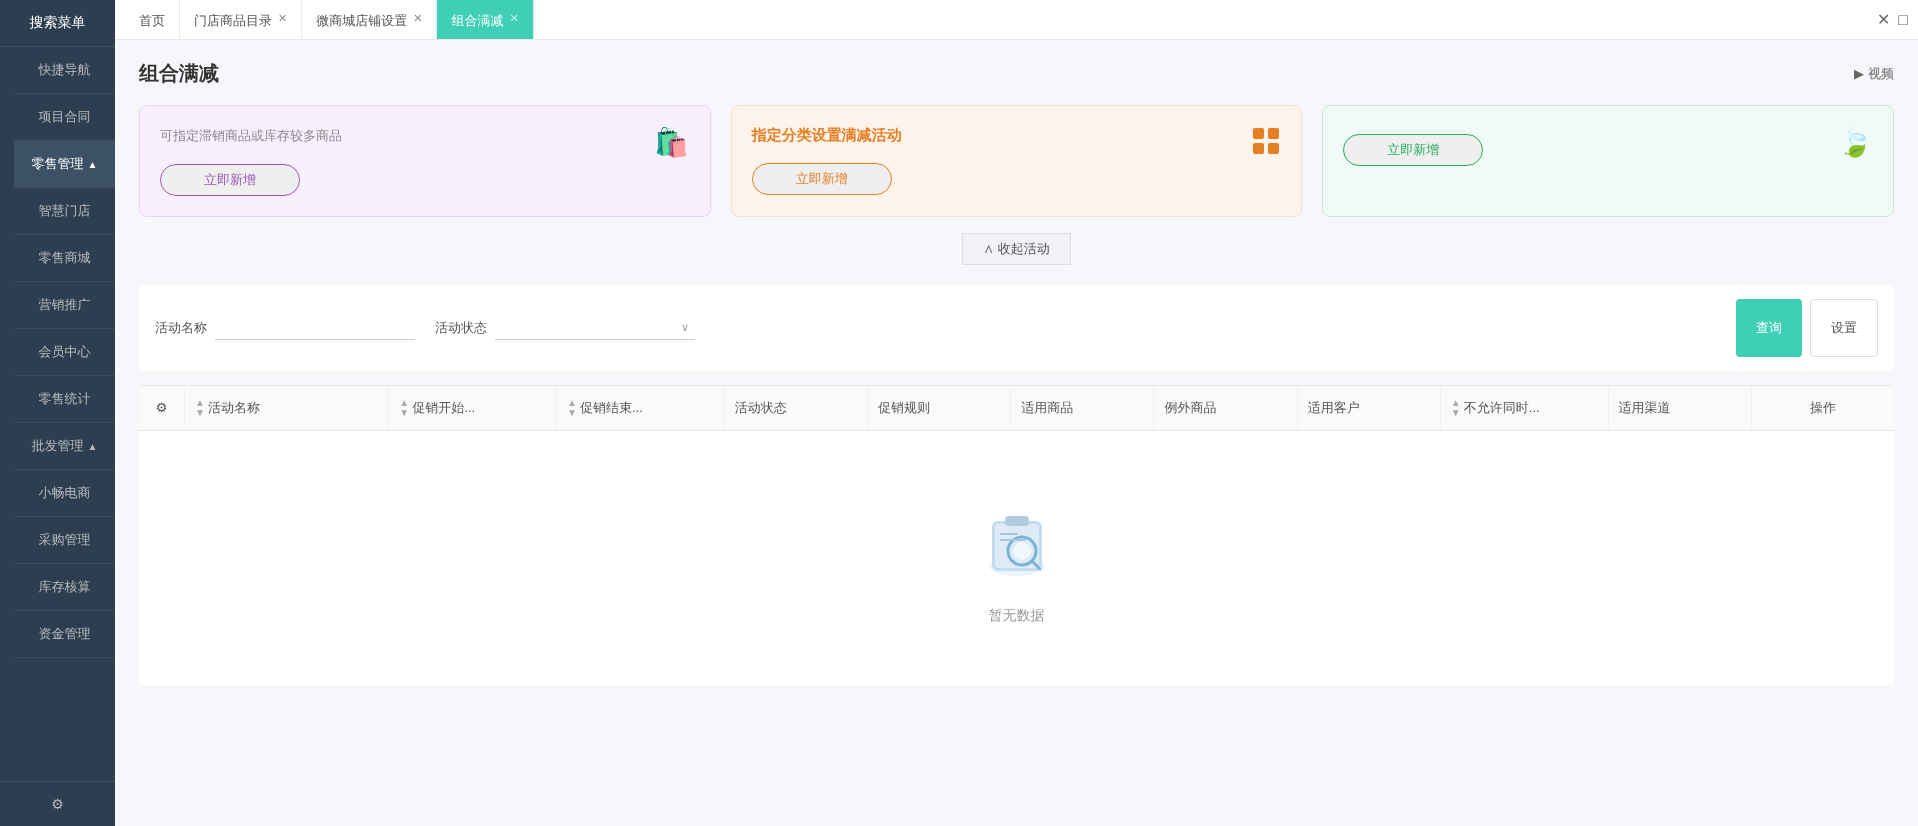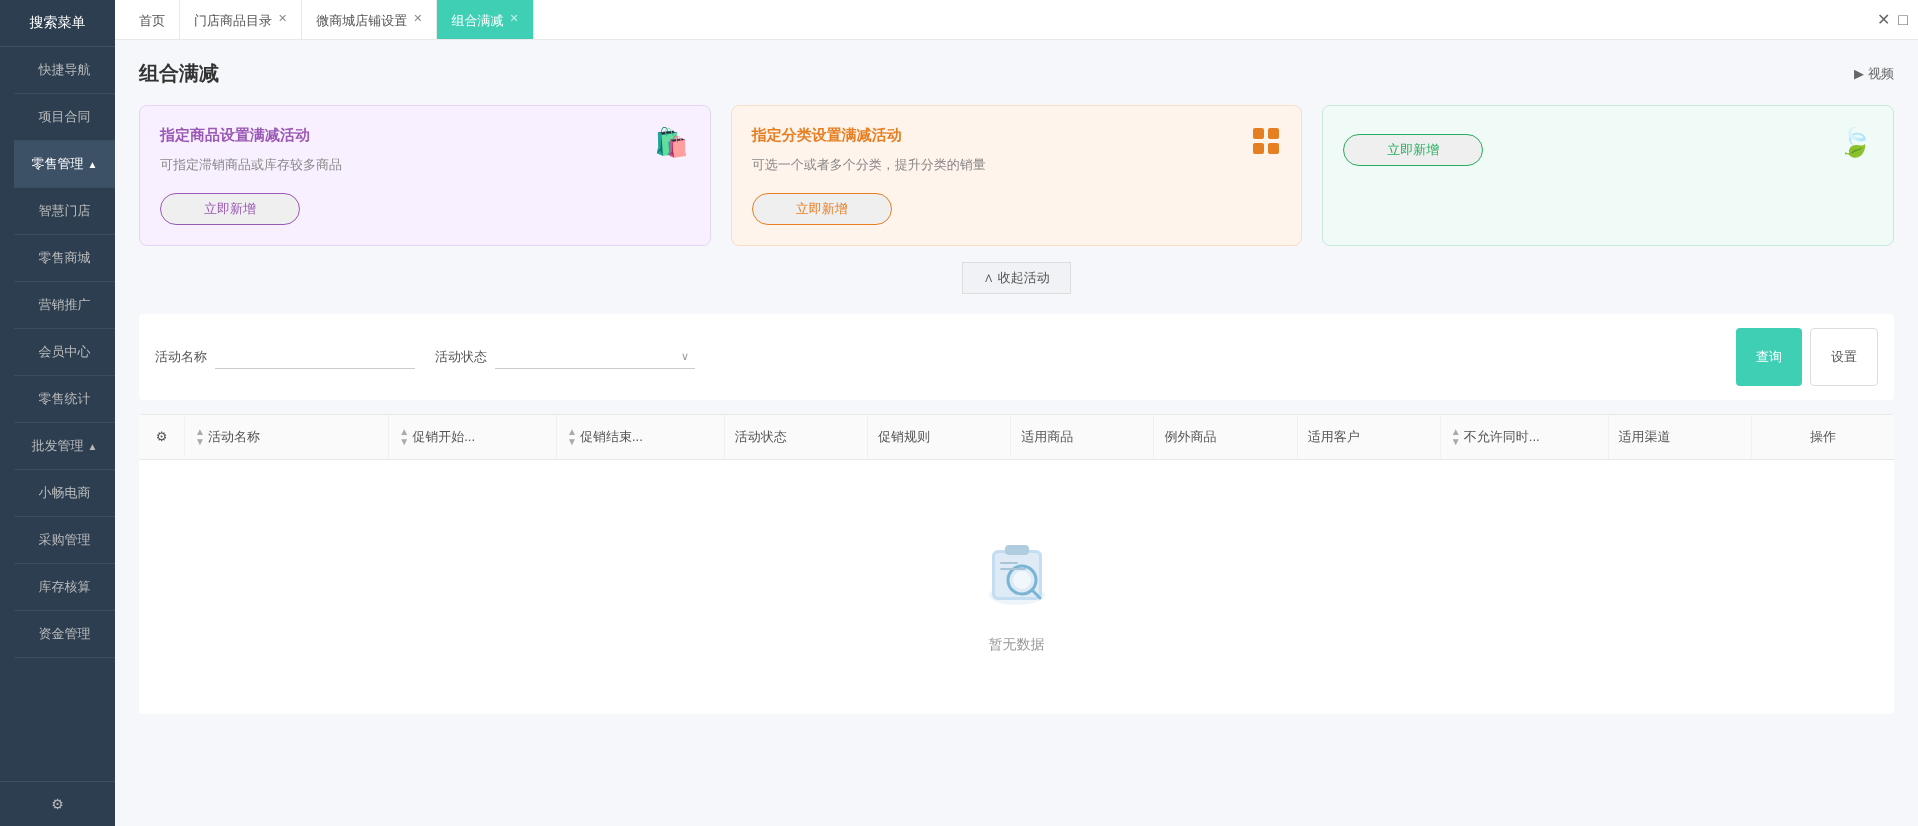--- a/index.html
+++ b/index.html
@@ -392,29 +392,27 @@
       <h1 class="page-title">组合满减</h1>
       <div class="video-link">
         <span>▶</span>
         <span>视频</span>
       </div>
     </div>
 
     <div class="cards-row">
 
       <div class="activity-card card-purple">
-        <div class="card-title">指定商品设置满减活动</div>
         <div class="card-desc">可指定滞销商品或库存较多商品</div>
         <div class="card-icon">🛍️</div>
         <button class="card-btn">立即新增</button>
       </div>
 
       <div class="activity-card card-orange">
         <div class="card-title">指定分类设置满减活动</div>
-        <div class="card-desc">可选一个或者多个分类，提升分类的销量</div>
         <div class="card-icon">
           <svg width="30" height="30" viewBox="0 0 30 30">
             <rect x="2" y="2" width="11" height="11" rx="2" fill="#e67e22"></rect>
             <rect x="17" y="2" width="11" height="11" rx="2" fill="#e67e22"></rect>
             <rect x="2" y="17" width="11" height="11" rx="2" fill="#e67e22"></rect>
             <rect x="17" y="17" width="11" height="11" rx="2" fill="#e67e22"></rect>
           </svg>
         </div>
         <button class="card-btn">立即新增</button>
       </div>

